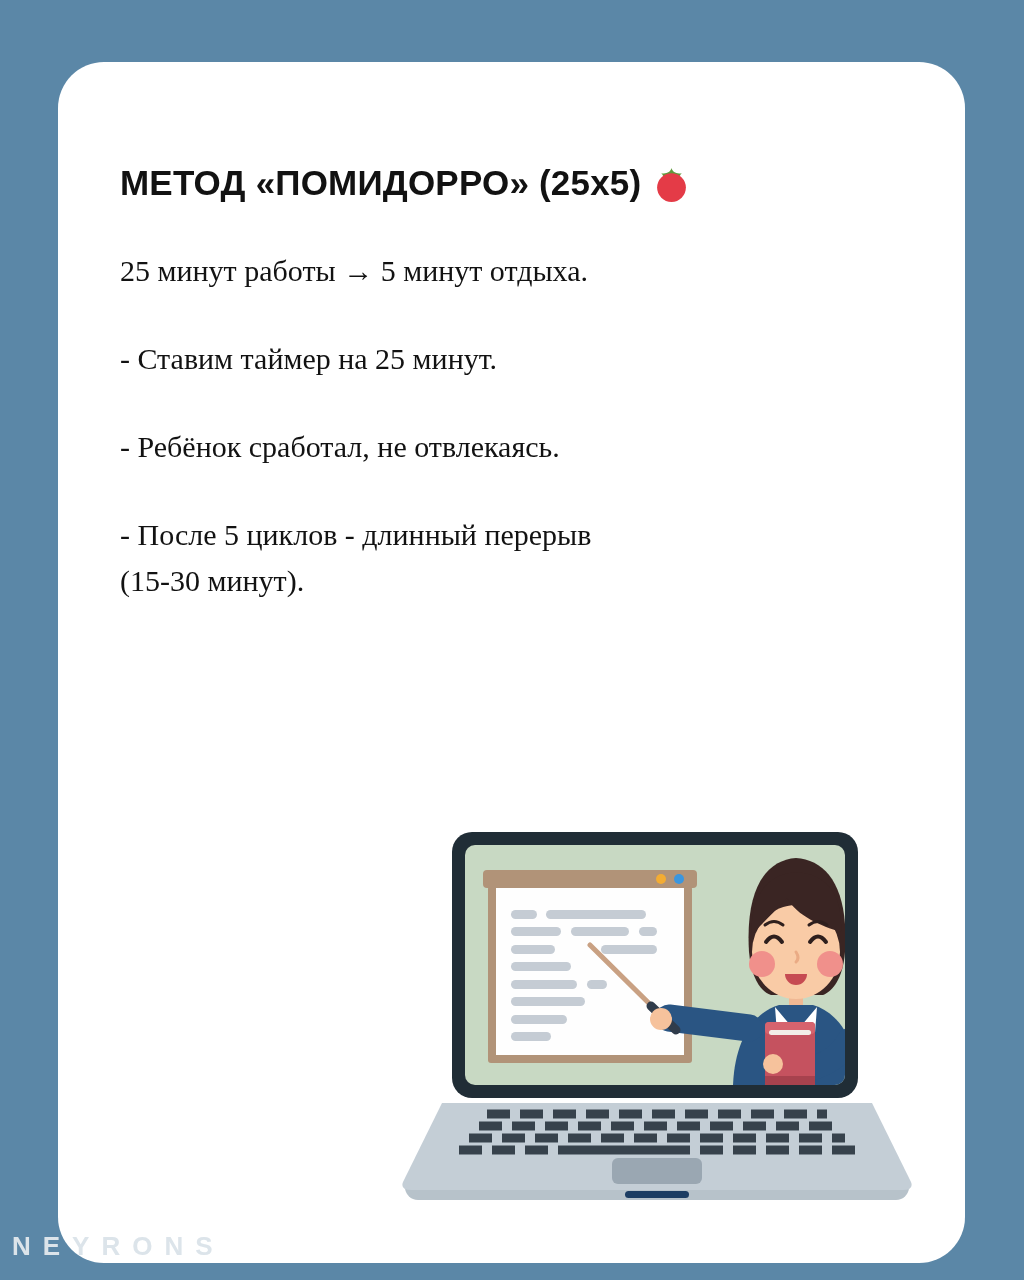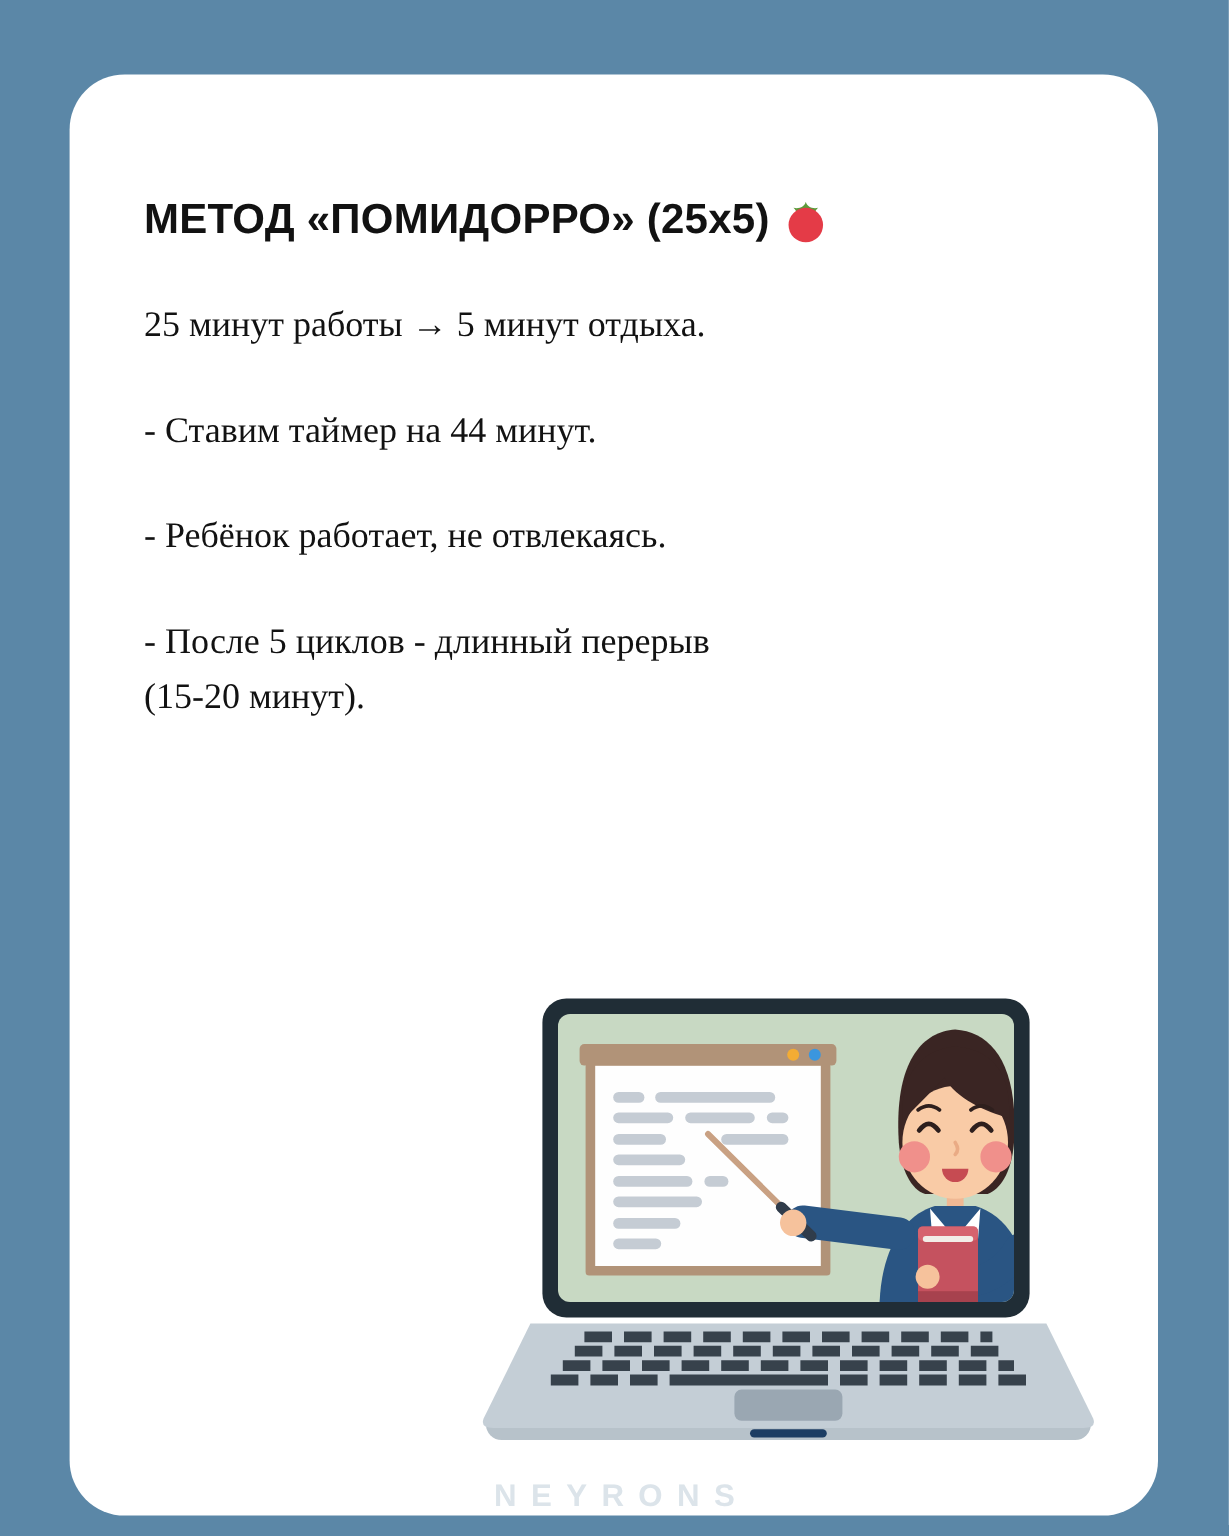--- a/index.html
+++ b/index.html
@@ -28,21 +28,21 @@
     display:flex;align-items:center;gap:12px;letter-spacing:.2px;
   }
   .tomato-svg{width:37px;height:37px;flex:0 0 auto;margin-top:2px;}
   .para{margin:42px 0 0 0;font-size:30px;line-height:46px;}
   .line{display:block;font-family:Liberation Serif, serif;}
   .line-justify{text-align:justify;text-align-last:justify;}
   .illustration{position:absolute;left:339px;top:750px;width:545px;height:400px;}
   .illustration svg{display:block;}
   .footer{
     position:absolute;left:0;top:1231px;width:1024px;
-    text-align:center;font-size:26px;font-weight:bold;
+    text-align:left;font-size:26px;font-weight:bold;
     letter-spacing:12px;text-indent:12px;color:var(--brand);
   }
 </style>
 </head>
 <body>
 
 <div class="page">
   <div class="card">
 
     <h1 class="title">
@@ -51,31 +51,31 @@
         <path d="M18 2 C19 6 23 8 28 7 C25 10 25 12 26 14 L10 14 C11 12 11 10 8 7 C13 8 17 6 18 2 Z" fill="var(--tomato-green)"></path>
         <circle cx="18" cy="21" r="14" fill="var(--tomato-red)"></circle>
       </svg>
     </h1>
 
     <p class="para">
       <span class="line">25 минут работы → 5 минут отдыха.</span>
     </p>
 
     <p class="para">
-      <span class="line">- Ставим таймер на 44 минут.</span>
+      <span class="line">- Ставим таймер на 25 минут.</span>
     </p>
 
     <p class="para">
-      <span class="line">- Ребёнок работает, не отвлекаясь.</span>
+      <span class="line">- Ребёнок сработал, не отвлекаясь.</span>
     </p>
 
 
     <p class="para">
       <span class="line">- После 5 циклов - длинный перерыв</span>
-      <span class="line">(15-20 минут).</span>
+      <span class="line">(15-30 минут).</span>
     </p>
 
     <div class="illustration">
       <svg viewBox="0 0 545 400" width="545" height="400">
         <defs>
           <clipPath id="screenClip">
               <rect x="68" y="33" width="380" height="240" rx="10"></rect>
             </clipPath>
         </defs>
 

